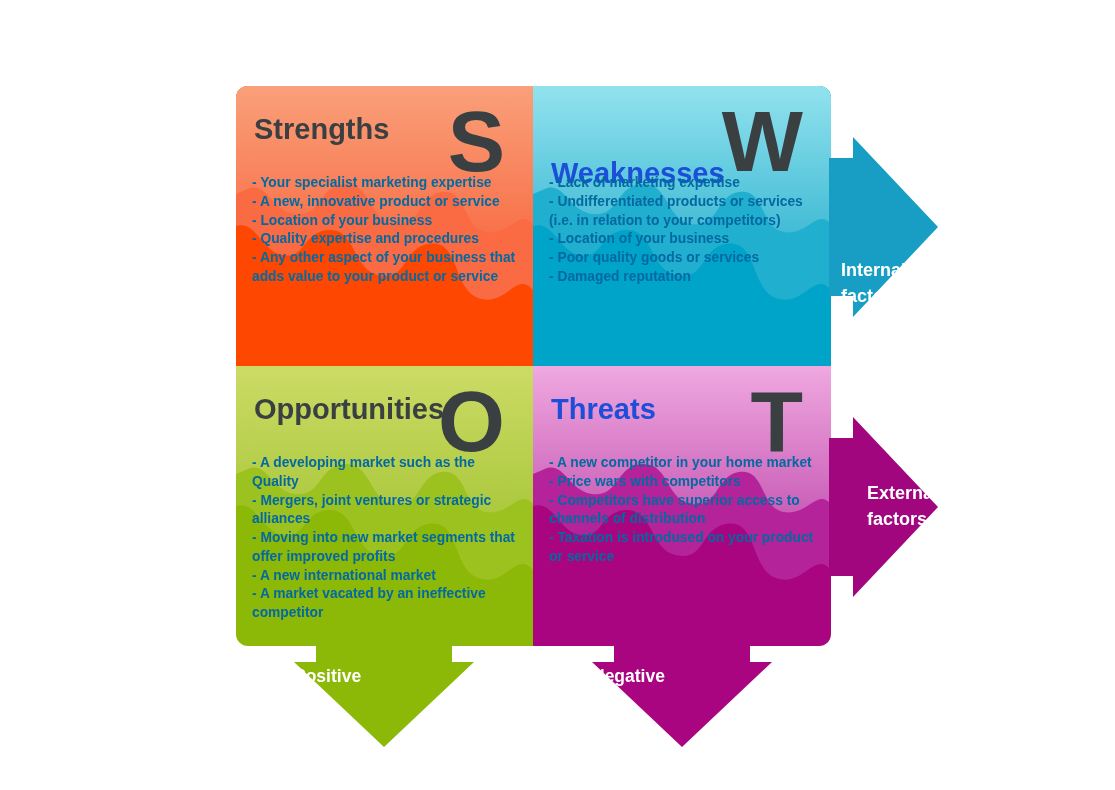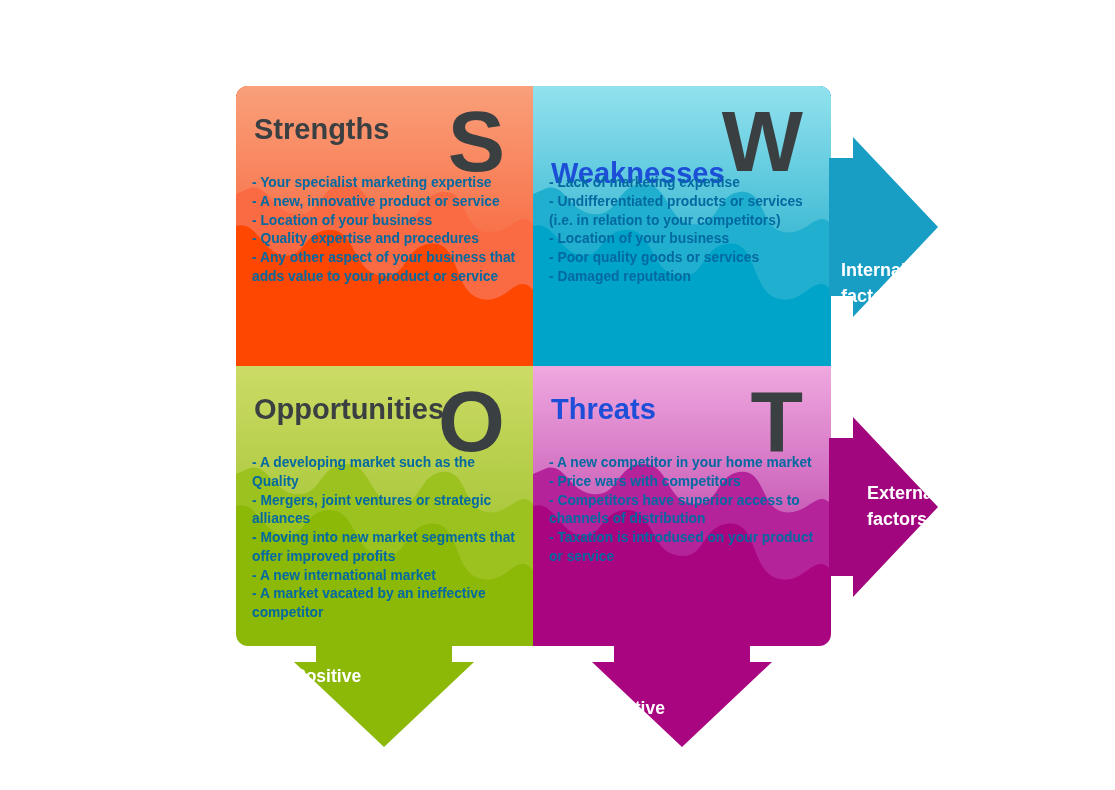--- a/index.html
+++ b/index.html
@@ -34,21 +34,21 @@
     position:absolute;width:84px;color:#ffffff;font-weight:bold;
     font-size:18px;line-height:1.45;
   }
   #label-internal{left:841px;top:218px;margin-top:39px;}
   #label-external{left:867px;top:480px;}
   .arrow-label-down{
     position:absolute;width:180px;color:#ffffff;font-weight:bold;
     font-size:17.5px;line-height:1.2;
   }
   #label-positive{left:294px;top:666px;}
-  #label-negative{left:592px;top:666px;margin-top:32px;}
+  #label-negative{left:592px;top:666px;}
 </style>
 </head>
 <body>
 
 <div id="stage">
 
   <div class="quadrant" id="q-strengths">
     <svg class="qbg" viewBox="0 0 297 280" preserveAspectRatio="none">
       <defs>
         <linearGradient id="grad-s" x1="0" y1="0" x2="0" y2="1">

